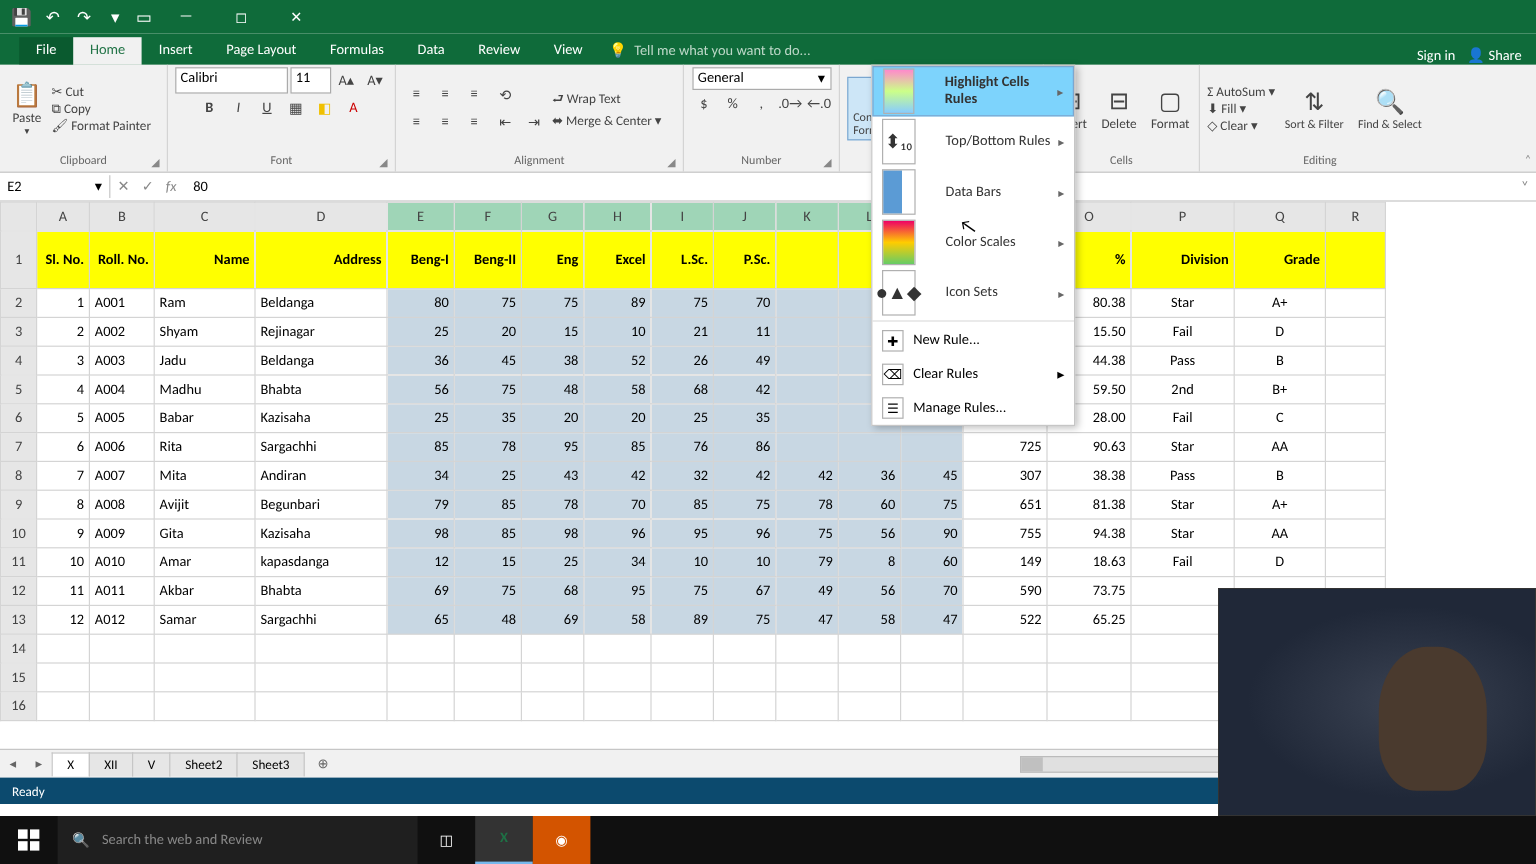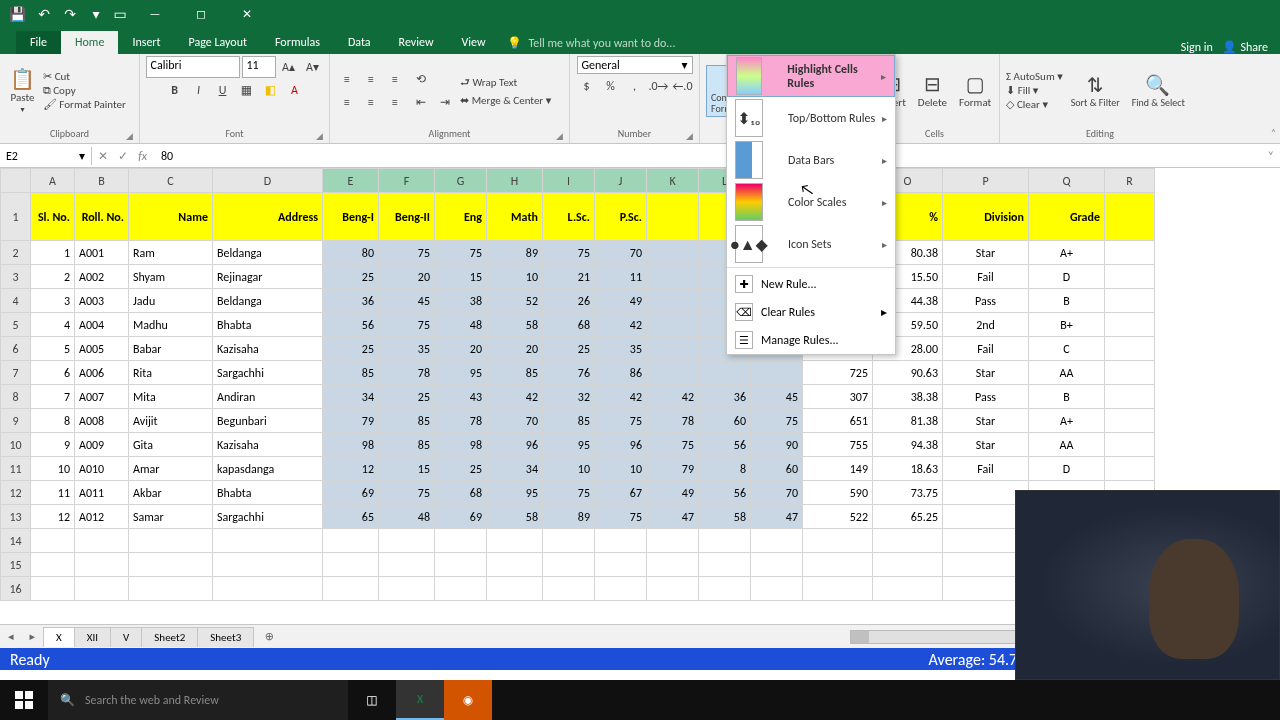--- a/index.html
+++ b/index.html
@@ -30,21 +30,21 @@
 .rbtn { display:flex; flex-direction:column; align-items:center; justify-content:center; font-size:11px; color:#444; padding:2px 4px; cursor:pointer; }
 .rbtn .ic { font-size:20px; }
 .smallbtn { width:22px; height:22px; display:flex; align-items:center; justify-content:center; font-size:12px; color:#444; }
 .fontbox { border:1px solid #ababab; background:#fff; font-size:12px; padding:1px 4px; }
 .stack { display:flex; flex-direction:column; gap:1px; }
 .hrow { display:flex; gap:2px; }
 
 
 .cf-menu { position:absolute; top:0; left:726px; width:170px; background:#fff; border:1px solid #c6c6c6; box-shadow:2px 2px 6px rgba(0,0,0,0.25); z-index:50; }
 .cf-menu .cf-item { display:flex; align-items:center; padding:6px 8px; font-size:12px; color:#333; cursor:pointer; height:42px; border-bottom:0; }
-.cf-menu .cf-item.hover { background:#f9a8d4; border:1px solid #7ba7d0; }
+.cf-menu .cf-item.hover { background:#7dd3fc; border:1px solid #7ba7d0; }
 .cf-menu .cf-item .cf-ic { width:28px; height:38px; margin-right:25px; display:flex; align-items:center; justify-content:center; border:1px solid #b0b0b0; background:#fff; font-size:16px; }
 .cf-menu .cf-item .arrow { margin-left:auto; font-size:10px; color:#666; }
 .cf-menu hr { border:none; border-top:1px solid #ddd; margin:2px 0; }
 .cf-menu .cf-simple { height:28px; padding:4px 8px; display:flex; align-items:center; }
 .cf-menu .cf-simple .cf-ic2 { width:18px; height:18px; margin-right:8px; border:1px solid #b0b0b0; display:flex; align-items:center; justify-content:center; font-size:11px; }
 
 
 .fxbar { height:24px; border-bottom:1px solid #c6c6c6; display:flex; align-items:center; background:#fff; }
 .namebox { width:92px; border-right:1px solid #c6c6c6; padding:2px 6px; font-size:12px; display:flex; align-items:center; }
 .namebox span { flex:1; }
@@ -67,21 +67,21 @@
 
 
 .sheetbar { height:24px; border-top:1px solid #c6c6c6; display:flex; align-items:center; background:#f1f1f1; font-size:11px; }
 .sheetbar .nav { padding:0 8px; color:#666; }
 .sheetbar .stab { padding:3px 12px; border:1px solid #c6c6c6; border-bottom:none; background:#fff; margin-right:-1px; cursor:pointer; }
 .sheetbar .stab.inactive { background:#e6e6e6; }
 .sheetbar .add { width:20px; text-align:center; color:#666; margin-left:6px; }
 .sheetbar .scroll { flex:1; display:flex; justify-content:flex-end; padding-right:10px; }
 
 
-.statusbar { height:22px; background:#1d4ed8; color:#fff; display:flex; align-items:center; font-size:16px; padding:0 10px; }
+.statusbar { height:22px; background:#0c4a6e; color:#fff; display:flex; align-items:center; font-size:11px; padding:0 10px; }
 .statusbar .stats { margin-left:auto; display:flex; gap:18px; margin-right:20px; }
 
 
 .taskbar { position:absolute; bottom:0; left:0; right:0; height:40px; background:#101010; display:flex; align-items:center; }
 .taskbar .start { width:48px; height:40px; display:flex; align-items:center; justify-content:center; }
 .taskbar .search { flex:0 0 300px; height:40px; background:#1f1f1f; display:flex; align-items:center; padding:0 12px; color:#888; gap:10px; }
 .taskbar .tbtn { width:48px; height:40px; display:flex; align-items:center; justify-content:center; }
 .taskbar .tbtn.active { border-bottom:2px solid #76b9ed; background:#2a2a2a; }
 
 
@@ -354,21 +354,21 @@
         </tr>
         <tr class="hdrrow">
           <th class="rowhdr" style="height:48px">1</th>
           <td style="height:48px;vertical-align:middle">Sl. No.</td>
           <td style="height:48px;vertical-align:middle">Roll. No.</td>
           <td style="height:48px;vertical-align:middle">Name</td>
           <td style="height:48px;vertical-align:middle">Address</td>
           <td style="height:48px;vertical-align:middle">Beng-I</td>
           <td style="height:48px;vertical-align:middle">Beng-II</td>
           <td style="height:48px;vertical-align:middle">Eng</td>
-          <td style="height:48px;vertical-align:middle">Math</td>
+          <td style="height:48px;vertical-align:middle">Excel</td>
           <td style="height:48px;vertical-align:middle">L.Sc.</td>
           <td style="height:48px;vertical-align:middle">P.Sc.</td>
           <td style="height:48px;vertical-align:middle"></td>
           <td style="height:48px;vertical-align:middle"></td>
           <td style="height:48px;vertical-align:middle"></td>
           <td style="height:48px;vertical-align:middle">Total</td>
           <td style="height:48px;vertical-align:middle">%</td>
           <td style="height:48px;vertical-align:middle">Division</td>
           <td style="height:48px;vertical-align:middle">Grade</td>
           <td style="height:48px;vertical-align:middle"></td>

